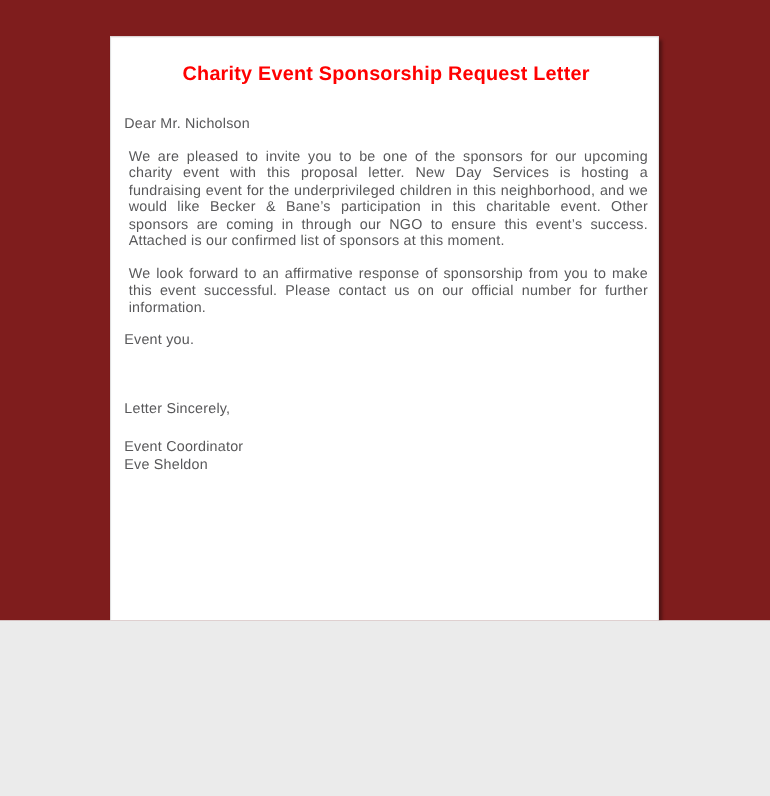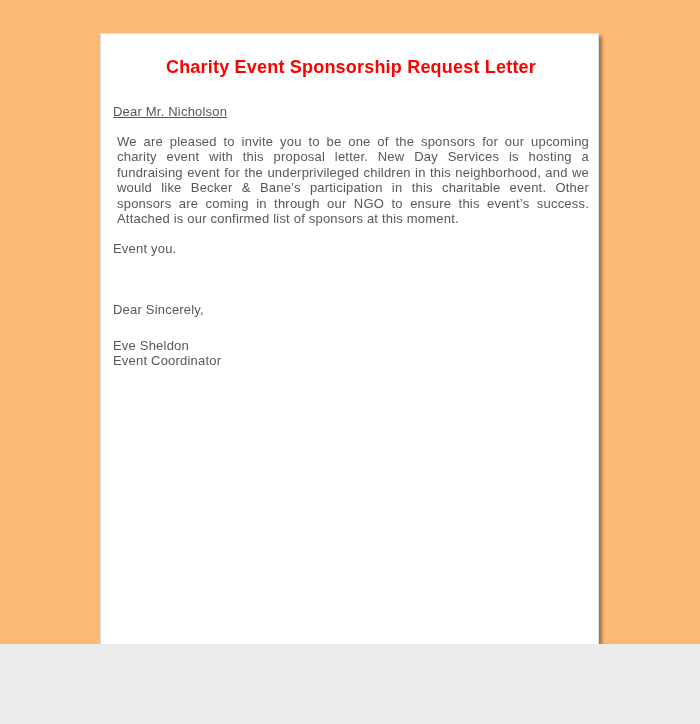--- a/index.html
+++ b/index.html
@@ -4,22 +4,22 @@
 <style>
   html, body {
     margin: 0;
     padding: 0;
     background: #ebebeb;
     font-family: "Liberation Sans", sans-serif;
   }
   .canvas {
     position: relative;
     width: 700px;
-    height: 644px;
-    background: #fdba74;
+    height: 564px;
+    background: #7f1d1d;
     overflow: hidden;
   }
   .paper {
     position: absolute;
     left: 100px;
     top: 33px;
     width: 499px;
     height: 657px;
     box-sizing: border-box;
     background: #ffffff;
@@ -35,21 +35,20 @@
     margin: 0 0 26px 0;
     text-align: center;
     color: #ff0000;
     font-size: 18px;
     line-height: 22px;
     font-weight: bold;
     letter-spacing: 0.2px;
   }
   .salutation {
     margin: 0 0 14px 0;
-    text-decoration: underline;
   }
   .para {
     margin: 0 0 14px 4px;
     text-align: justify;
   }
   .thanks {
     margin: 0 0 46px 0;
   }
   .closing {
     margin: 0 0 20px 0;
@@ -63,23 +62,24 @@
 
 <div class="canvas">
   <div class="paper">
     <h1 class="title">Charity Event Sponsorship Request Letter</h1>
 
     <p class="salutation">Dear Mr. Nicholson</p>
 
     <p class="para">We are pleased to invite you to be one of the sponsors for our upcoming charity event with this proposal letter. New Day Services is hosting a fundraising event for the underprivileged children in this neighborhood, and we would like Becker &amp; Bane’s participation in this charitable event. Other sponsors are coming in through our NGO to ensure this event’s success. Attached is our confirmed list of sponsors at this moment.</p>
 
 
+    <p class="para">We look forward to an affirmative response of sponsorship from you to make this event successful. Please contact us on our official number for further information.</p>
 
     <p class="thanks">Event you.</p>
 
-    <p class="closing">Dear Sincerely,</p>
+    <p class="closing">Letter Sincerely,</p>
 
     <div class="sig">
+      <p>Event Coordinator</p>
       <p>Eve Sheldon</p>
-      <p>Event Coordinator</p>
     </div>
   </div>
 </div>
 
 </body></html>

